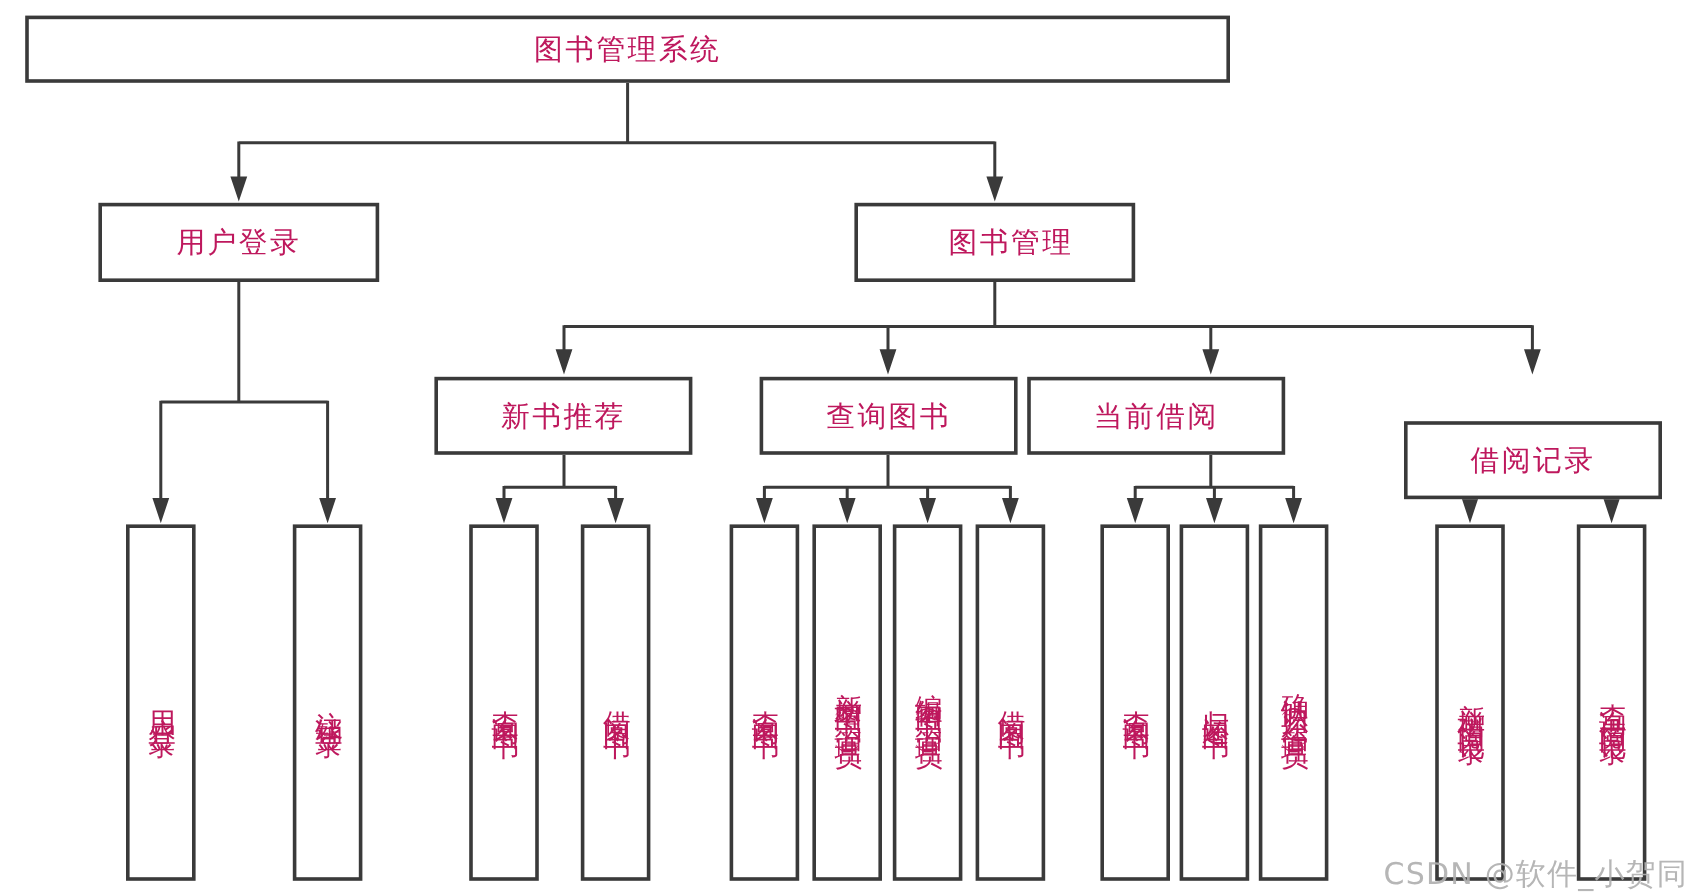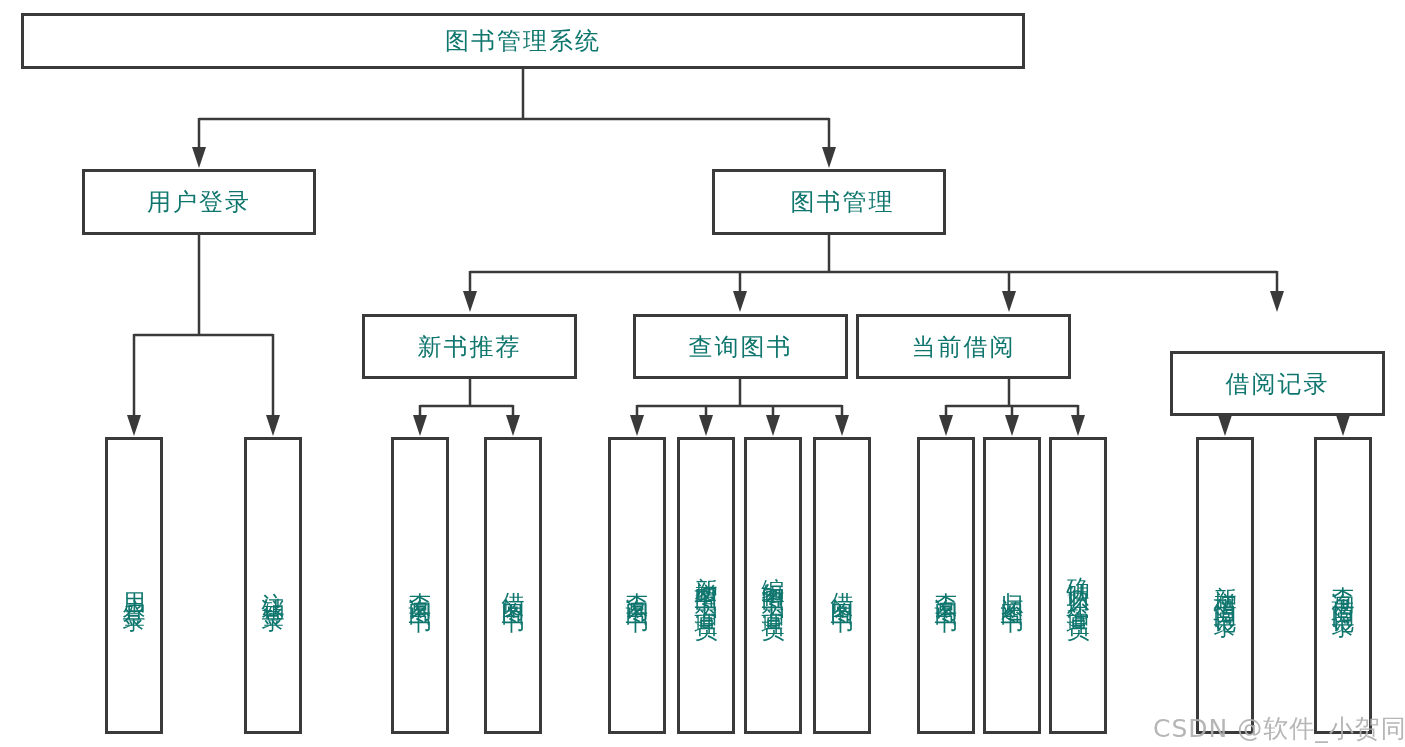--- a/index.html
+++ b/index.html
@@ -19,21 +19,21 @@
     position: absolute;
     left: 0;
     top: 0;
     z-index: 1;
   }
   .node {
     position: absolute;
     box-sizing: border-box;
     border: 3px solid #3a3a3a;
     background: #ffffff;
-    color: #0f766e;
+    color: #be185d;
     display: flex;
     align-items: center;
     justify-content: center;
     z-index: 2;
   }
   .hbox {
     font-size: 24px;
     letter-spacing: 2px;
     white-space: nowrap;
   }

